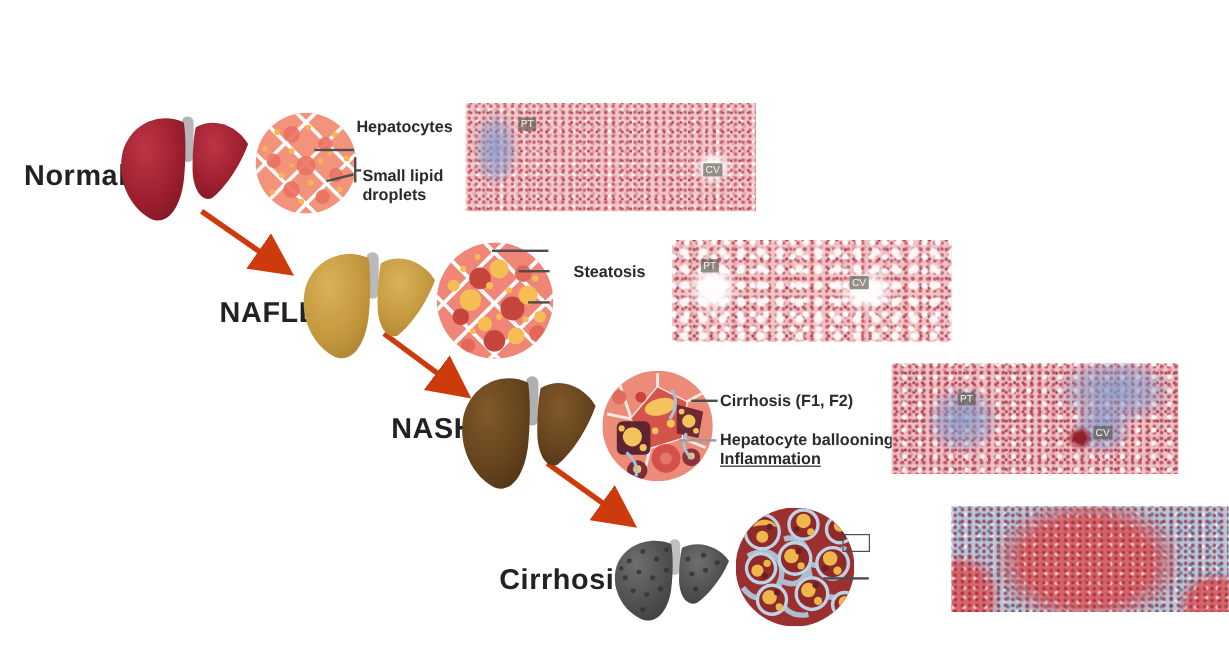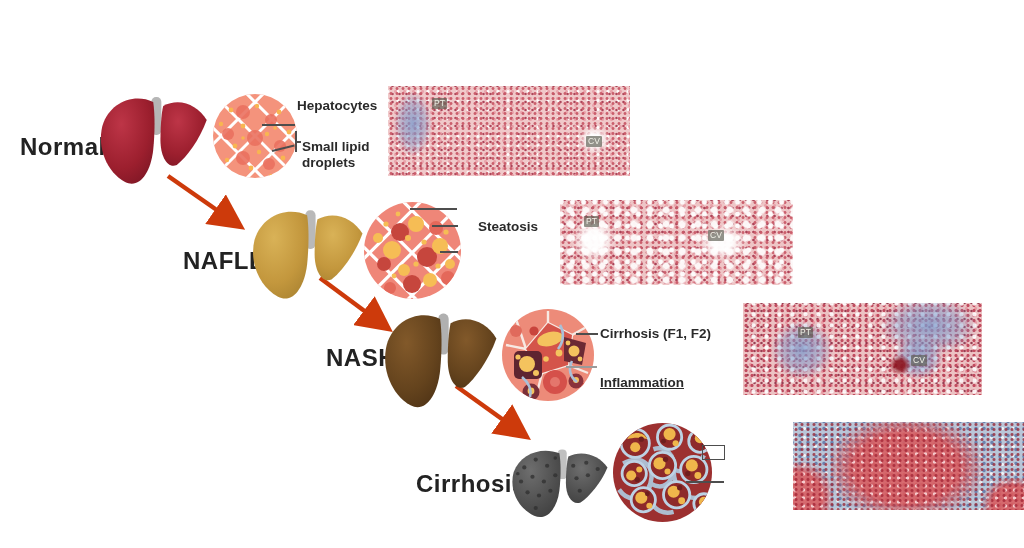--- a/index.html
+++ b/index.html
@@ -265,20 +265,21 @@
       </g>
       <circle cx="14" cy="22" r="6" fill="#e06a5c"></circle>
         <circle cx="32" cy="22" r="4.6" fill="#c9443c"></circle>
       <circle cx="84" cy="78" r="4.6" fill="#c9443c"></circle>
     </g>
   </svg>
 
   <div class="leader" style="left:576px;top:333px;width:22px;"></div>
   <div class="callout" style="left:600px;top:326px;">Cirrhosis (F1, F2)</div>
   <div class="leader lt" style="left:566px;top:366px;width:31px;"></div>
+  <div class="callout" style="left:600px;top:359px;">Hepatocyte ballooning</div>
   <div class="callout" style="left:600px;top:375px;text-decoration:underline;">Inflammation</div>
 
   <div class="micro m3" style="left:743px;top:303px;width:239px;height:92px;">
     <div class="blotch" style="left:28px;top:18px;width:62px;height:58px;"></div>
     <div class="blotch" style="left:138px;top:-6px;width:96px;height:58px;"></div>
     <div class="blotch" style="left:150px;top:34px;width:50px;height:42px;"></div>
     <div class="rspot" style="left:146px;top:52px;width:22px;height:20px;"></div>
     <span class="tag" style="left:55px;top:24px;">PT</span>
     <span class="tag" style="left:168px;top:52px;">CV</span>
   </div>

